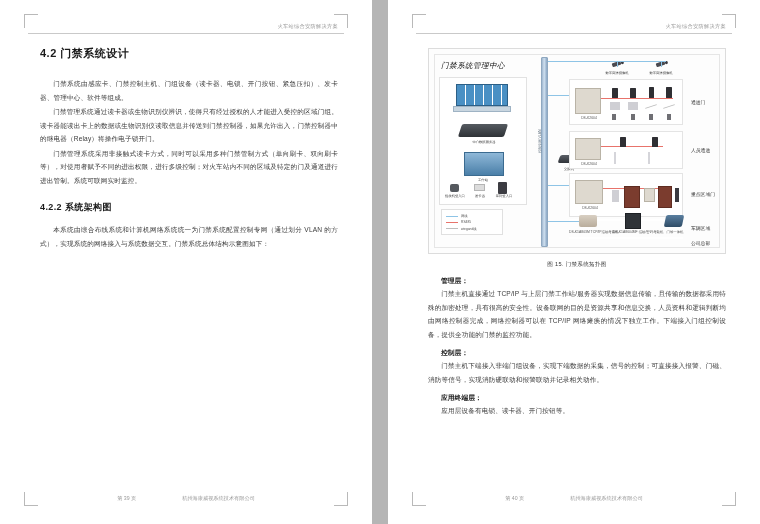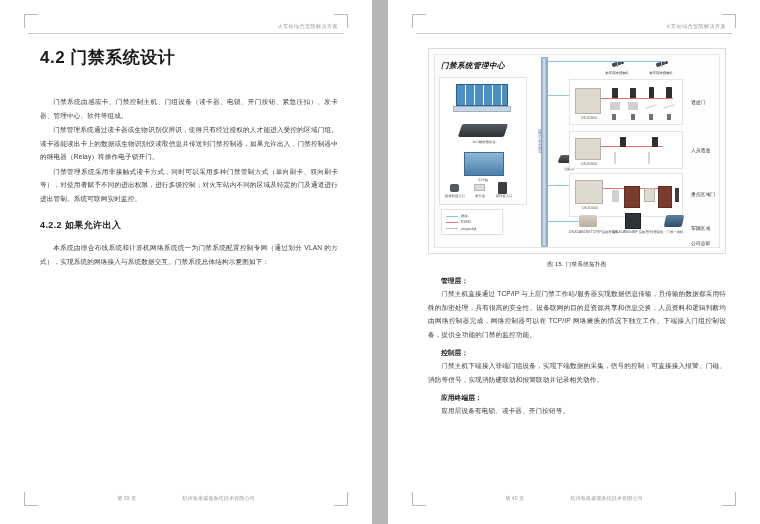--- a/index.html
+++ b/index.html
@@ -37,22 +37,22 @@
   }
   .ftr {
     position: absolute; bottom: 22px; left: 28px; right: 28px;
     display: flex; justify-content: center; gap: 46px;
     font-size: 5.2px; color: #9a9a9a;
   }
 
   .content { position: absolute; top: 40px; left: 40px; right: 34px; bottom: 40px; }
 
   h2.sec {
-    font-size: 17px; color: #1a1a1a; font-weight: bold;
-    margin: 6px 0 26px 0; letter-spacing: .5px;
+    font-size: 11px; color: #1a1a1a; font-weight: bold;
+    margin: 6px 0 16px 0; letter-spacing: .5px;
   }
   h3.sub {
     font-size: 9px; color: #1a1a1a; font-weight: bold;
     margin: 14px 0 9px 0; letter-spacing: .4px;
   }
   p.body {
     font-size: 6.6px; line-height: 2.05; color: #3a3a3a;
     text-indent: 13.2px; text-align: justify; letter-spacing: .15px;
     margin-bottom: 1px;
   }
@@ -60,21 +60,21 @@
 
   
   .figwrap { margin-top: 8px; }
   .diagram {
     position: relative; width: 100%; height: 206px;
     background: #fdfdfd; border: 1px solid #dcdcdc;
   }
   .dg-inner { position: absolute; inset: 5px; border: 1px solid #e6e6e6; }
   .mc-title {
     position: absolute; left: 12px; top: 12px;
-    font-size: 7.6px; font-weight: bold; font-style: italic; color: #111;
+    font-size: 7.6px; font-weight: normal; font-style: italic; color: #111;
     letter-spacing: .4px;
   }
   .mc-box {
     position: absolute; left: 10px; top: 28px; width: 88px; height: 128px;
     border: 1px solid #e2e2e2; background: #fff;
   }
   .bus {
     position: absolute; left: 112px; top: 8px; width: 7px; height: 190px;
     background: linear-gradient(90deg,#9fb6cf,#cfe0ef 45%,#8aa6c4);
     border: 1px solid #8fa8c0; border-radius: 1px;
@@ -138,21 +138,21 @@
     <div class="crop bl"></div>
     <div class="crop br"></div>
 
     <div class="hdr">火车站综合安防解决方案</div>
 
     <div class="content">
       <h2 class="sec">4.2  门禁系统设计</h2>
       <p class="body">门禁系统由感应卡、门禁控制主机、门组设备（读卡器、电锁、开门按钮、紧急压扣）、发卡器、管理中心、软件等组成。</p>
       <p class="body">门禁管理系统通过读卡器或生物识别仪辨识，使得只有经过授权的人才能进入受控的区域门组。读卡器能读出卡上的数据或生物识别仪读取信息并传送到门禁控制器，如果允许出入，门禁控制器中的继电器（Relay）将操作电子锁开门。</p>
       <p class="body">门禁管理系统采用非接触式读卡方式，同时可以采用多种门禁管制方式（单向刷卡、双向刷卡等），对使用者赋予不同的进出权限，进行多级控制；对火车站内不同的区域及特定的门及通道进行进出管制。系统可联网实时监控。</p>
-      <h3 class="sub">4.2.2  如果允许出入</h3>
+      <h3 class="sub">4.2.2  系统架构图</h3>
       <p class="body">本系统由综合布线系统和计算机网络系统统一为门禁系统配置控制专网（通过划分 VLAN 的方式），实现系统的网络接入与系统数据交互。门禁系统总体结构示意图如下：</p>
     </div>
 
     <div class="ftr">
       <span>第 39 页</span>
       <span>杭州海康威视系统技术有限公司</span>
     </div>
   </div>
 
   <div class="gutter"></div>

